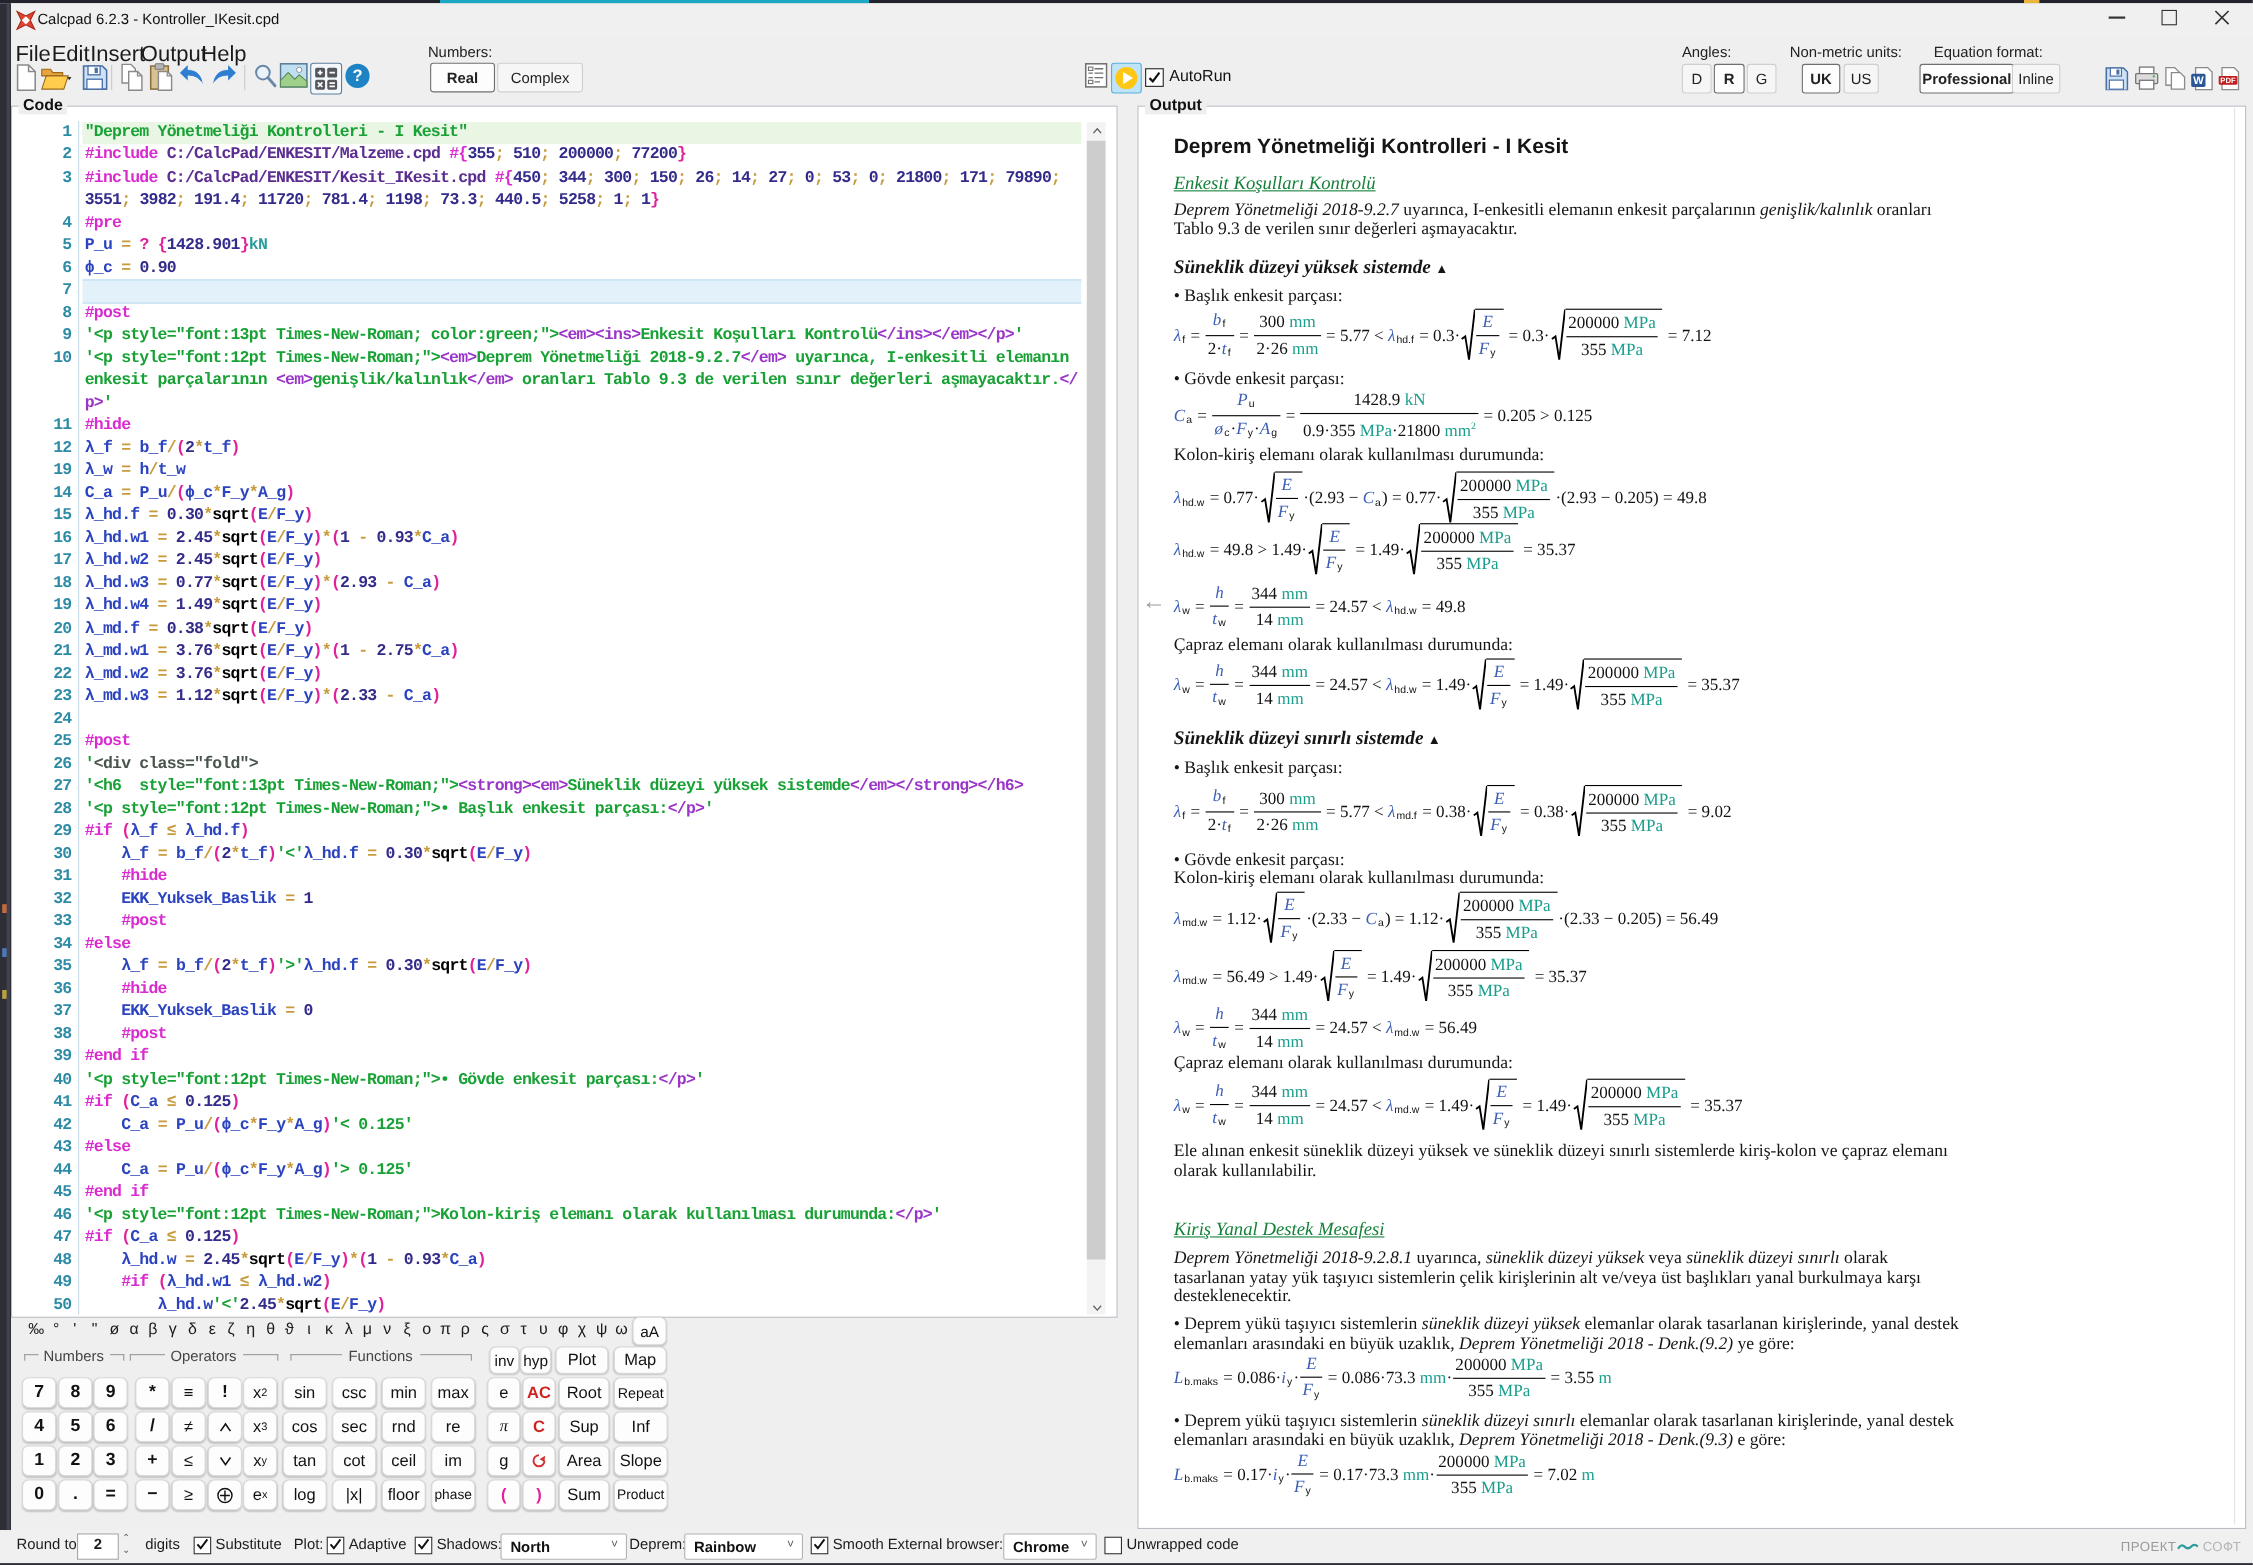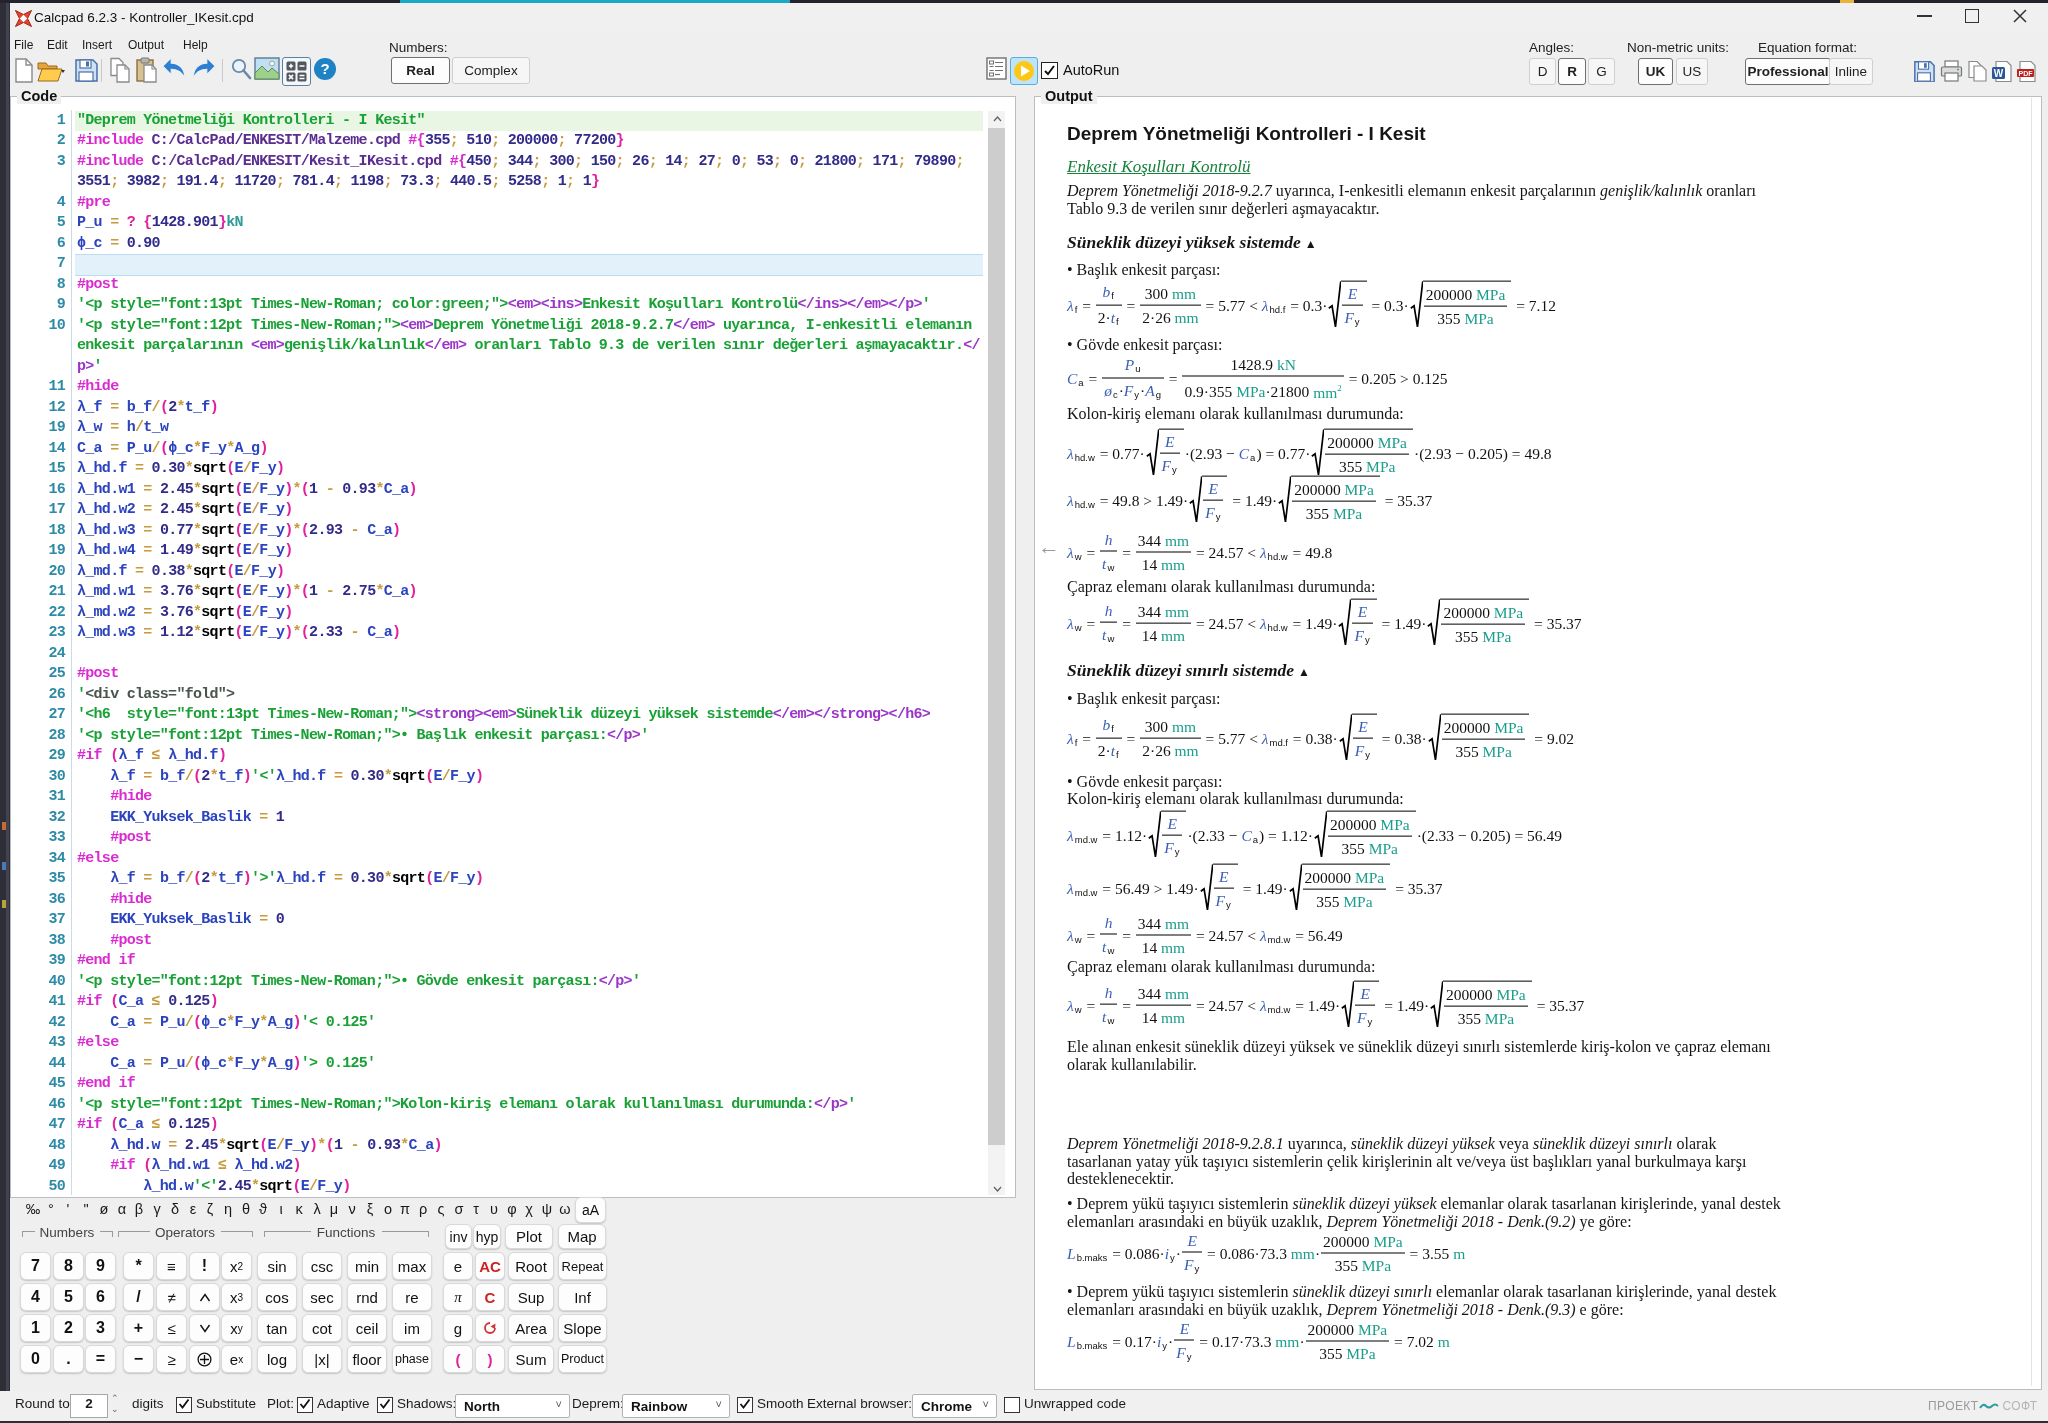--- a/index.html
+++ b/index.html
@@ -5,21 +5,21 @@
  font-family:"Liberation Sans",sans-serif;-webkit-font-smoothing:antialiased}
 .abs{position:absolute}
 
 #topstrip{left:0;top:0;width:2048px;height:3px;background:#23232e}
 #topteal{left:400px;top:0;width:390px;height:3px;background:#1ba8c4}
 #topyellow{left:1840px;top:0;width:14px;height:3px;background:#e8b53a}
 #leftstrip{left:0;top:3px;width:10px;height:1388px;background:#2e2e38}
 #titlebar{left:10px;top:3px;width:2038px;height:30px;background:#f0f0f0}
 #title{left:34px;top:10px;font-size:13.5px;color:#111}
 
-.menu{top:38px;font-size:12px;color:#1b1b1b}
+.menu{top:38px;font-size:20px;color:#1b1b1b}
 
 .tbtn{top:57px;height:27px;border-radius:3px}
 .tsep{top:59px;width:1px;height:23px;background:#c9c9c9}
 .optlabel{font-size:13.5px;color:#222}
 .optbtn{height:25px;border:1px solid #cfcfcf;background:#f6f6f6;border-radius:3px;
  font-size:13.5px;color:#222;display:flex;align-items:center;justify-content:center}
 .optbtn.sel{border:1.5px solid #707070;background:#fdfdfd;font-weight:bold}
 
 .pane{background:#fff;border:1px solid #b9bdc4}
 .panelabel{font-size:14.5px;font-weight:bold;color:#111;background:#efefef;padding:0 4px}
@@ -735,20 +735,21 @@
           <span class="fr">
             <span class="nu">200000&nbsp;<span class="fu">MPa</span></span>
             <span class="de">355&nbsp;<span class="fu">MPa</span></span>
           </span>
         </span>
       </span>
       <span style="white-space:pre"> = 35.37</span>
     </div>
 <div class="ob" style="top:928px;">Ele alınan enkesit süneklik düzeyi yüksek ve süneklik düzeyi sınırlı sistemlerde kiriş-kolon ve çapraz elemanı</div>
 <div class="ob" style="top:946px;">olarak kullanılabilir.</div>
+<div class="ob" style="top:998px;"><span class="h2o">Kiriş Yanal Destek Mesafesi</span></div>
 <div class="ob" style="top:1025px;"><span class="it">Deprem Yönetmeliği 2018-9.2.8.1</span> uyarınca, <span class="it">süneklik düzeyi yüksek</span> veya <span class="it">süneklik düzeyi sınırlı</span> olarak</div>
 <div class="ob" style="top:1043px;">tasarlanan yatay yük taşıyıcı sistemlerin çelik kirişlerinin alt ve/veya üst başlıkları yanal burkulmaya karşı</div>
 <div class="ob" style="top:1060px;">desteklenecektir.</div>
 <div class="ob" style="top:1085px;">• Deprem yükü taşıyıcı sistemlerin <span class="it">süneklik düzeyi yüksek</span> elemanlar olarak tasarlanan kirişlerinde, yanal destek</div>
 <div class="ob" style="top:1103px;">elemanları arasındaki en büyük uzaklık, <span class="it">Deprem Yönetmeliği 2018 - Denk.(9.2)</span> ye göre:</div>
 <div class="fm" style="top:1143px;transform:translateY(-50%)">
       <span class="fv">L</span>
       <span class="fs">b.maks</span>
       <span style="white-space:pre"> = 0.086·</span>
       <span class="fv">i</span>

